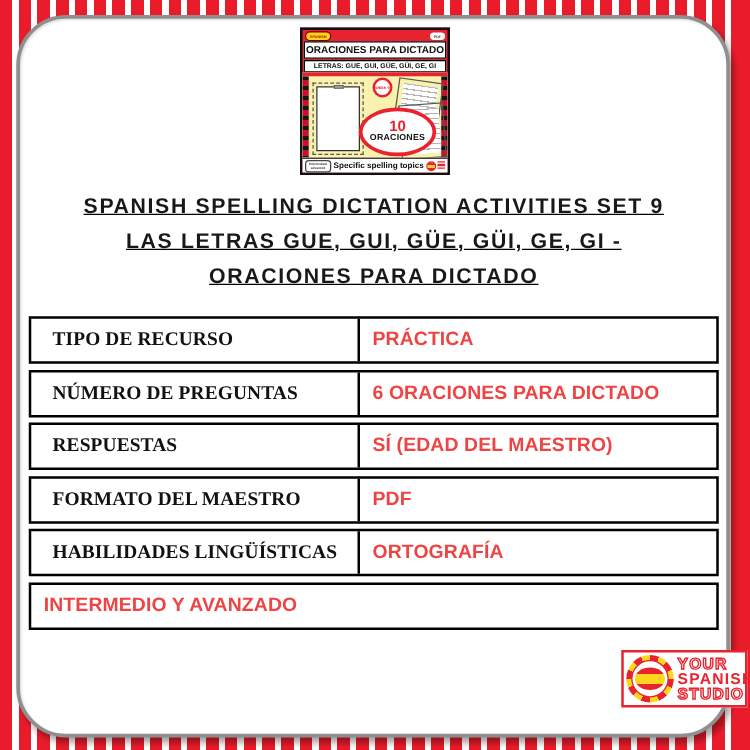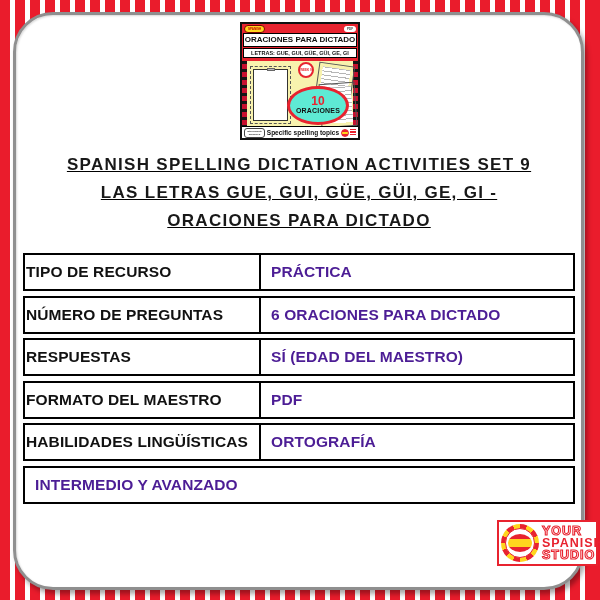--- a/index.html
+++ b/index.html
@@ -49,21 +49,21 @@
   .t-bar.sm { margin:2px 10px 0 10px; }
   .t-bar.red { background:#cc1111; margin:2px 5px 0 5px; }
   .t-bar.line { background:#555; margin:4px 3px 0 3px; }
   .t-sheet-r { position:absolute; background:#fff; border:1px solid #555;
     background-image:repeating-linear-gradient(180deg,#ffffff 0 3px,#b5b5b5 3px 4px);
     background-clip:content-box; padding:3px; }
   .t-sheet-r.one { right:6px; top:3px; width:36px; height:48px; transform:rotate(8deg); }
   .t-sheet-r.two { right:2px; top:22px; width:36px; height:44px; transform:rotate(-4deg); }
   .t-cloud {
     position:absolute; right:9px; bottom:1px; width:62px; height:39px; z-index:3;
-    background:#5eead4; border:3px solid #e8232f; border-radius:50%;
+    background:#ffffff; border:3px solid #e8232f; border-radius:50%;
     display:flex; flex-direction:column; align-items:center; justify-content:center;
   }
   .t-cloud-num { color:#e8232f; font-weight:bold; font-size:12px; line-height:11px; }
   .t-cloud-lbl { color:#111; font-weight:bold; font-size:7px; line-height:8px; letter-spacing:.2px; }
   .t-footer { height:12px; background:#fff; border-top:1px solid #000; flex:none;
     display:flex; align-items:center; justify-content:space-between; padding:0 2px; }
   .t-badge { border:1px solid #444; border-radius:3px; font-size:2.5px; line-height:3px; text-align:center; color:#333; padding:1px 2px; font-weight:bold; }
   .t-foot-text { font-weight:bold; font-size:6.5px; color:#111; }
   .t-flag-wrap { display:flex; align-items:center; gap:1px; }
   .t-flag { width:8px; height:8px; border-radius:50%; border:1px solid #e8232f;
@@ -71,24 +71,24 @@
   .t-flag-txt { width:6px; }
   .t-flag-txt i { display:block; height:1.2px; background:#e8232f; margin-bottom:1px; }
 
   
   .title-block { position:absolute; left:20px; top:151px; width:558px; text-align:center;text-decoration:underline; }
   .title-line { font-weight:bold; font-size:17px; line-height:28px; letter-spacing:1.3px; color:#181818; }
 
   
   .dtable { position:absolute; left:23px; top:253px; width:552px; display:flex; flex-direction:column; gap:4.5px; }
   .drow { height:38px; border:2px solid #000; background:#fff; display:flex; }
-  .dlabel { width:236px; border-right:2px solid #000; display:flex; align-items:center; padding-left:1px;
-    font-weight:bold; font-size:15.5px; color:#111; letter-spacing:.1px; }
+  .dlabel { width:263px; border-right:2px solid #000; display:flex; align-items:center; padding-left:17px;
+    font-weight:bold; font-size:15.5px; color:#111; letter-spacing:.1px;font-family:Liberation Serif, serif; }
   .dvalue { flex:1; display:flex; align-items:center; padding-left:10px;
-    font-weight:bold; font-size:15.5px; color:#4c1d95; letter-spacing:.1px; }
+    font-weight:bold; font-size:15.5px; color:#ef4444; letter-spacing:.1px; }
 
   
   .logo { position:absolute; left:497px; top:520px; width:101px; height:46px; z-index:5;
     background:#fff; border:2px solid #e8232f; display:flex; align-items:center; }
   .sun { position:relative; width:38px; height:38px; margin-left:2px; flex:none; }
   .sun-rays { position:absolute; inset:0; border-radius:50%;
     background:repeating-conic-gradient(#e8232f 0 22.5deg,#ffd51e 22.5deg 45deg); }
   .sun-white { position:absolute; inset:4px; border-radius:50%; background:#fff; border:1px solid #e8232f; }
   .sun-flag { position:absolute; left:7px; right:7px; top:10px; bottom:10px; border-radius:50%;
     background:linear-gradient(180deg,#e8232f 0 28%,#ffd51e 28% 72%,#e8232f 72% 100%); }

